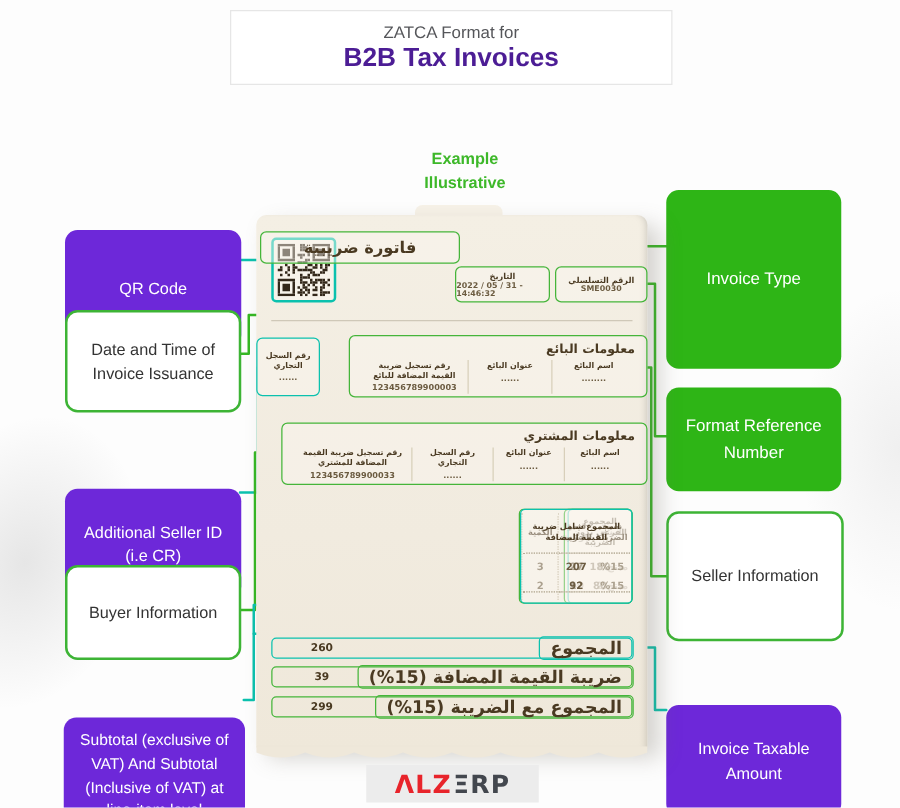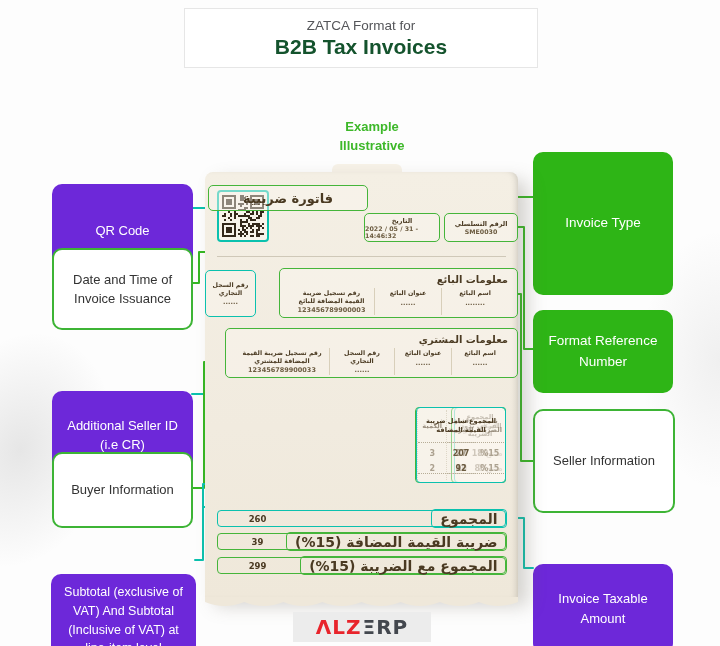--- a/index.html
+++ b/index.html
@@ -9,21 +9,21 @@
   
   .bg-blob{position:absolute;pointer-events:none;}
   #blob1{left:-70px;top:330px;width:180px;height:240px;
     background:radial-gradient(closest-side,rgba(90,90,90,.14),rgba(0,0,0,0));transform:rotate(18deg);}
   #blob2{left:640px;top:230px;width:160px;height:260px;
     background:radial-gradient(closest-side,rgba(120,120,120,.10),rgba(0,0,0,0));}
   
   .header-card{left:184px;top:8px;width:352px;height:58px;background:#ffffff;
     border:1px solid #e6e6e6;display:flex;flex-direction:column;align-items:center;justify-content:center;gap:2px;}
   .header-sub{font-size:13.5px;color:#55565a;}
-  .header-title{font-size:21px;font-weight:bold;color:#14532d;}
+  .header-title{font-size:21px;font-weight:bold;color:#4c1d95;}
   .example-note{left:312px;top:118px;width:120px;text-align:center;color:#3db829;
     font-weight:bold;font-size:13px;line-height:1.45;}
   
   .co{position:absolute;display:flex;align-items:center;justify-content:center;text-align:center;
       border-radius:10px;padding:6px 10px;box-sizing:border-box;font-size:13px;line-height:1.5;}
   .co.teal{background:#6d28d9;color:#ffffff;margin-top:41px;}
   .co.green{background:#2eb516;color:#ffffff;font-size:13.5px;}
   .co.outline{background:#ffffff;border:2px solid #3db435;color:#333333;}
   #co-qr{left:52px;top:143px;width:141px;height:94px;}
   #co-date{left:52px;top:248px;width:141px;height:82px;}
@@ -59,21 +59,21 @@
   .meta .m-value{font-size:6.3px;font-weight:bold;color:#6b5b40;direction:ltr;}
   #top-divider{left:12px;top:84px;width:289px;height:0;border-top:1px solid #cfc8b8;position:absolute;}
   
   #qr-wrap{left:12px;top:18px;width:52px;height:52px;border:2px solid #0bc1ae;border-radius:4px;
     background:#f7f3ea;display:flex;align-items:center;justify-content:center;position:absolute;box-sizing:border-box;}
   
   .party{font-family:"DejaVu Sans",sans-serif;color:#4a3a22;padding:5px 9px;}
   #seller-box{right:0px;top:96px;width:239px;height:50px;}
   #cr-box{left:0px;top:98px;width:51px;height:47px;display:flex;flex-direction:column;align-items:center;
     justify-content:center;gap:2px;text-align:center;font-family:"DejaVu Sans",sans-serif;color:#4a3a22;padding:2px;}
-  #buyer-box{right:0px;top:156px;width:293px;height:50px;}
+  #buyer-box{right:0px;top:166px;width:293px;height:50px;}
   .party-title{font-size:10px;font-weight:bold;}
   .fields{display:flex;margin-top:3px;}
   .field{display:flex;flex-direction:column;align-items:center;gap:2px;padding:1px 4px;}
   .field + .field{border-right:1px solid #d8cfba;}
   .f-label{font-size:6.3px;font-weight:bold;line-height:1.2;text-align:center;}
   .f-value{font-size:6.5px;font-weight:bold;color:#6b5b40;direction:ltr;}
   
   #items-table{left:12px;top:235px;width:289px;height:96px;position:absolute;display:flex;
     flex-direction:row;justify-content:space-between;direction:rtl;}
   .grp{display:flex;flex-direction:row;direction:rtl;box-sizing:border-box;border-radius:4px;padding:2px 1px;}

